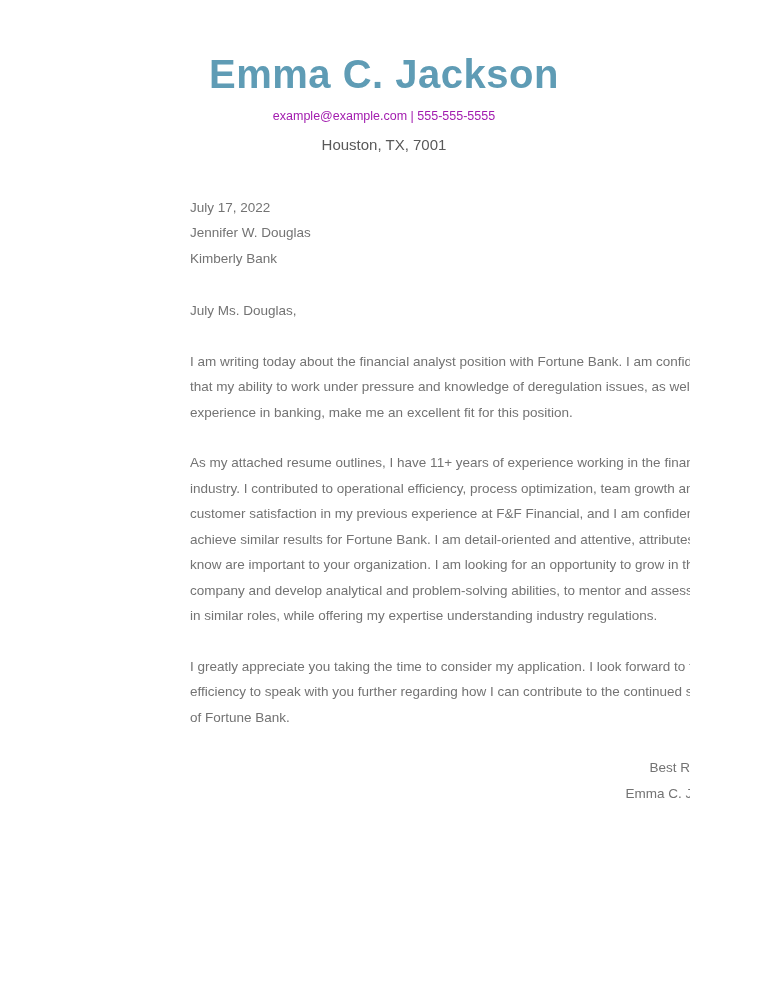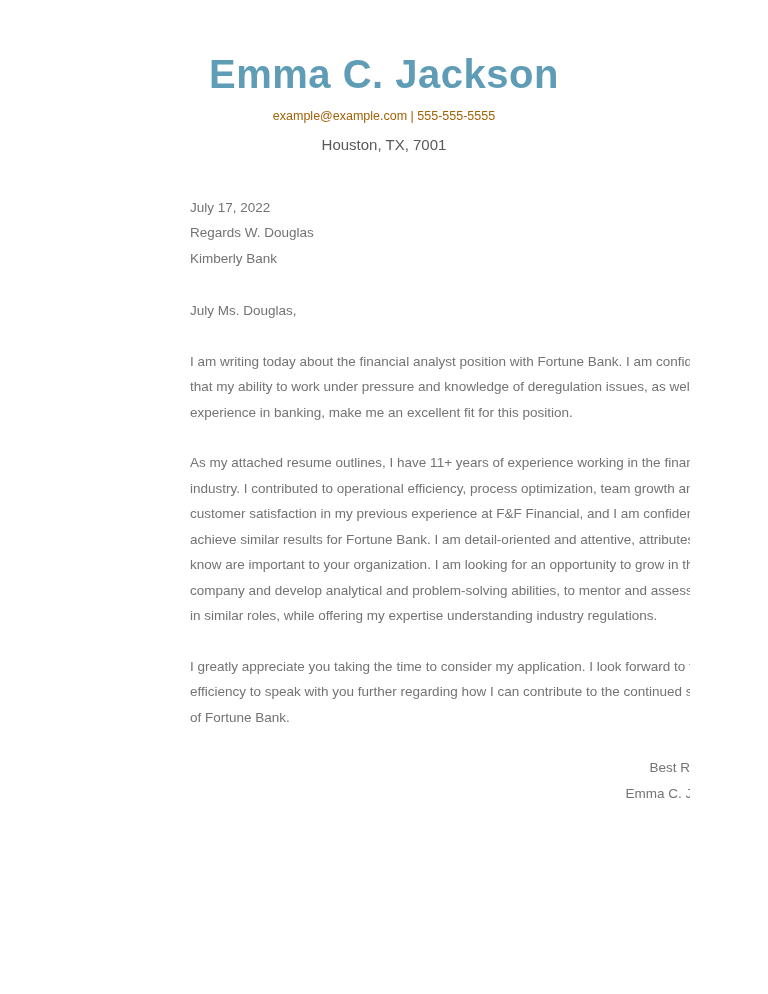--- a/index.html
+++ b/index.html
@@ -27,21 +27,21 @@
     font-size: 40px;
     font-weight: 700;
     letter-spacing: 0.5px;
     color: #5f9cb5;
     line-height: 1.1;
   }
 
   .contact-line {
     margin-top: 12px;
     font-size: 12.5px;
-    color: #a16207;
+    color: #a21caf;
     line-height: 1.4;
   }
 
   .location-line {
     margin-top: 8px;
     font-size: 15px;
     color: #595959;
     line-height: 1.4;
   }
 
@@ -82,21 +82,21 @@
   <div class="letter-header">
     <div class="candidate-name" style="color: rgb(95, 156, 181);">Emma C. Jackson</div>
     <div class="contact-line">example@example.com | 555-555-5555</div>
     <div class="location-line">Houston, TX, 7001</div>
   </div>
 
   <div class="letter-body">
 
     <div class="address-block">
       <div>July 17, 2022</div>
-      <div>Regards W. Douglas</div>
+      <div>Jennifer W. Douglas</div>
       <div>Kimberly Bank</div>
     </div>
 
     <div class="salutation">July Ms. Douglas,</div>
 
     <div class="para">I am writing today about the financial analyst position with Fortune Bank. I am confident that my ability to work under pressure and knowledge of deregulation issues, as well as my experience in banking, make me an excellent fit for this position.</div>
 
     <div class="para">As my attached resume outlines, I have 11+ years of experience working in the financial industry. I contributed to operational efficiency, process optimization, team growth and customer satisfaction in my previous experience at F&amp;F Financial, and I am confident I can achieve similar results for Fortune Bank. I am detail-oriented and attentive, attributes I know are important to your organization. I am looking for an opportunity to grow in the company and develop analytical and problem-solving abilities, to mentor and assess others in similar roles, while offering my expertise understanding industry regulations.</div>
 
     <div class="para">I greatly appreciate you taking the time to consider my application. I look forward to the efficiency to speak with you further regarding how I can contribute to the continued success of Fortune Bank.</div>

